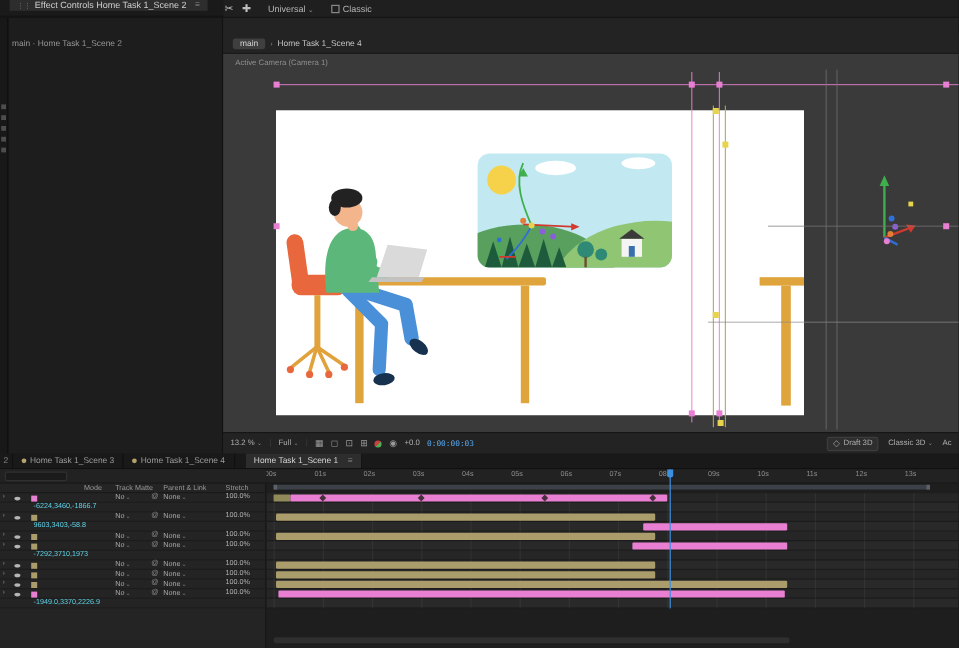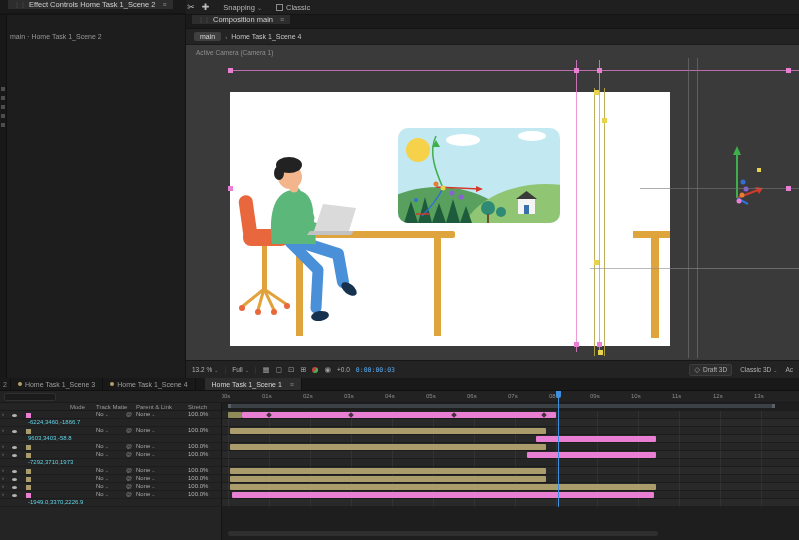--- a/index.html
+++ b/index.html
@@ -116,21 +116,21 @@
         <span class="tool">✎</span>
         <span class="tool">T</span>
         <span class="tool">∕</span>
         <span class="tool">▧</span>
         <span class="tool">◪</span>
         <span class="tool">✂</span>
         <span class="tool">✚</span>
       </div>
     <div class="tb-right">
       <span>
-        <span>Snapping</span><span class="caret">⌄</span>
+        <span>Universal</span><span class="caret">⌄</span>
       </span>
       <span>
         <span class="checkbox"></span><span>Classic</span>
       </span>
     </div>
   </div>
 
   <div class="left-panel">
     <div class="lp-sliver" id="sliver">
         <div class="sliver-sq" style="top: 72px;"></div>
@@ -143,27 +143,20 @@
   <div class="tabbar left-tabbar">
     <div class="ptab" style="margin-left:8px;">
       <span class="grip">⋮⋮</span>
       <span>Effect Controls Home Task 1_Scene 2</span>
       <span class="menu">≡</span>
     </div>
   </div>
   <div class="lp-crumb" style="position:absolute;left:10px;top:33px;font-size:7px;color:#969696;z-index:1;">main · Home Task 1_Scene 2</div>
 
   <div class="comp-panel"></div>
-  <div class="tabbar comp-tabbar">
-    <div class="ptab" style="margin-left:6px;">
-      <span class="grip">⋮⋮</span>
-      <span>Composition main</span>
-      <span class="menu">≡</span>
-    </div>
-  </div>
   <div class="crumbs">
     <span class="crumb-chip">main</span>
     <span class="crumb-sep">›</span>
     <span class="crumb-cur">Home Task 1_Scene 4</span>
   </div>
 
   <div class="viewer"></div>
   <div class="view-label">Active Camera (Camera 1)</div>
 
   <svg class="stage" width="440" height="254" viewBox="0 0 440 254">

